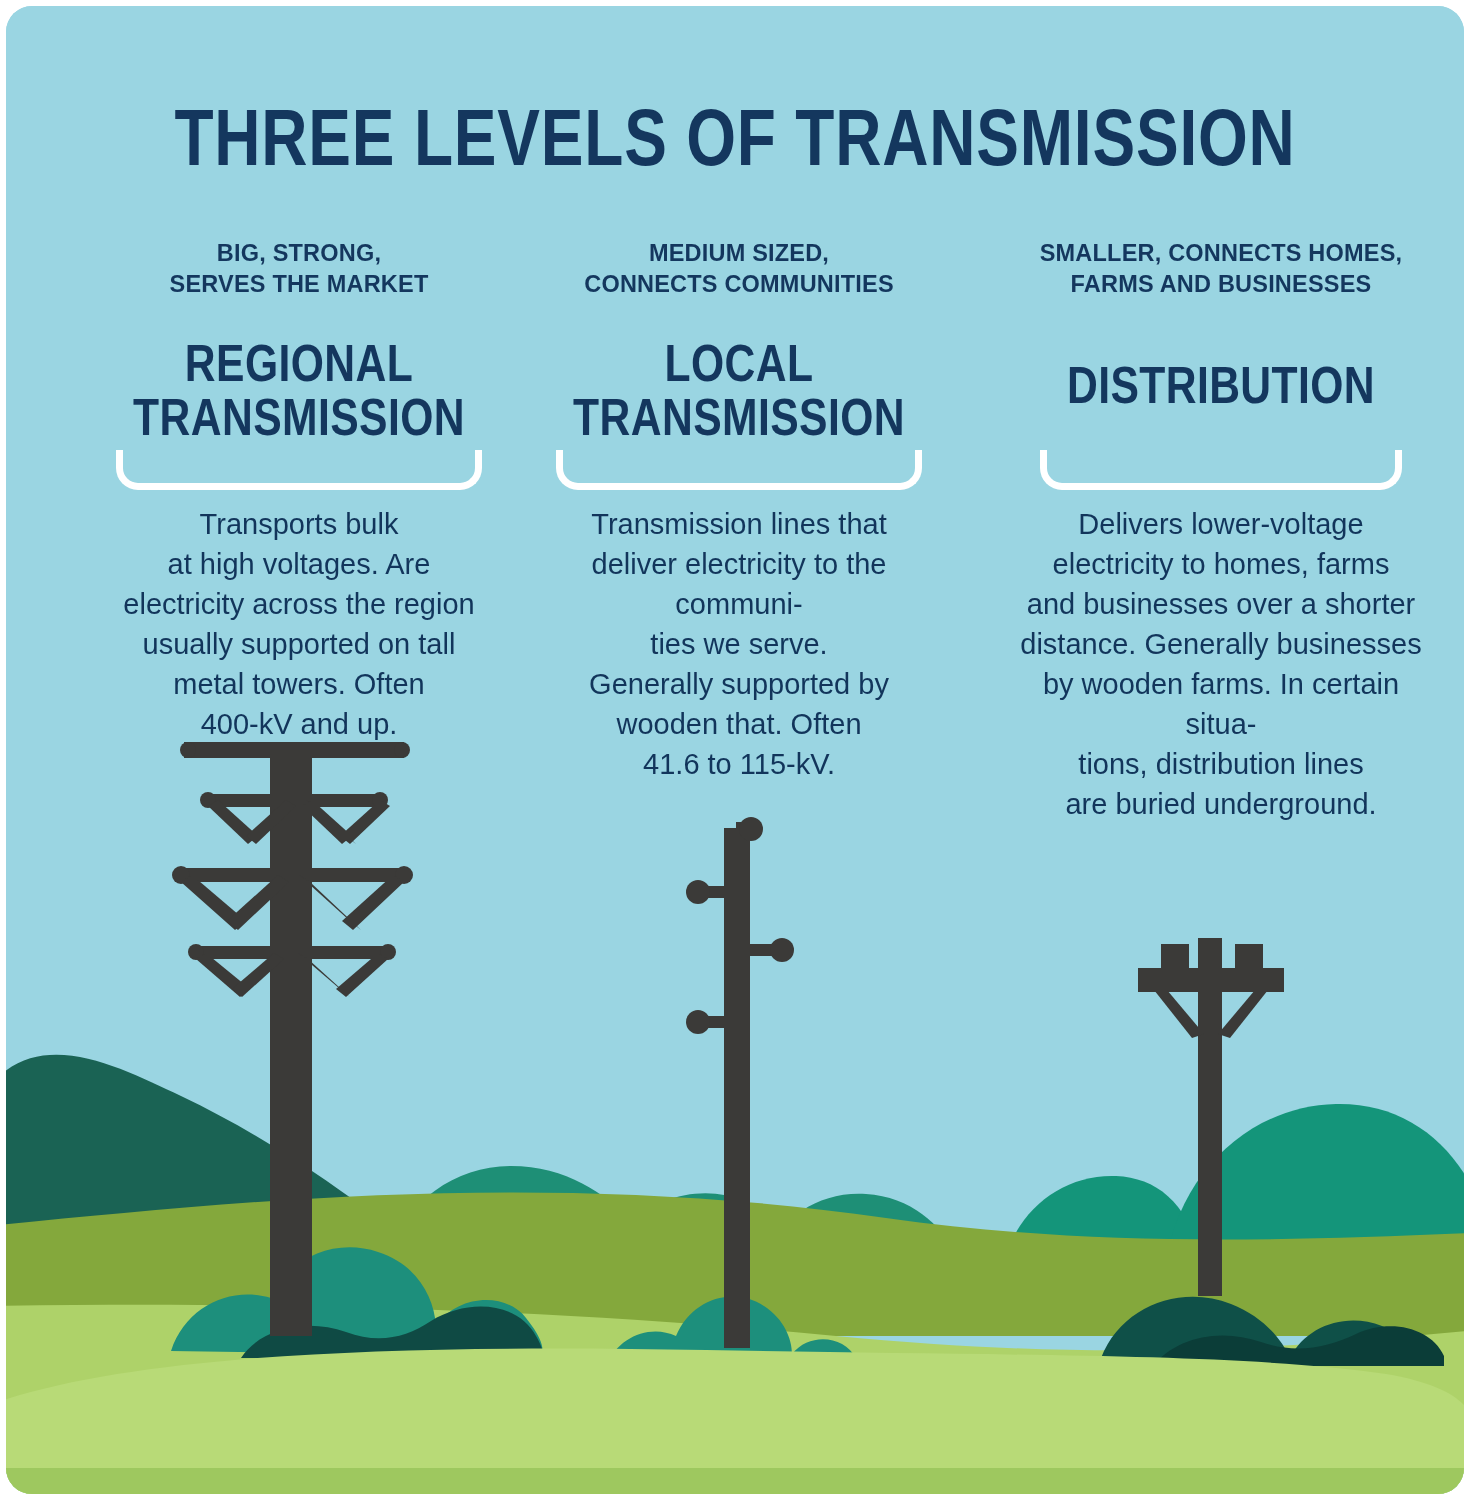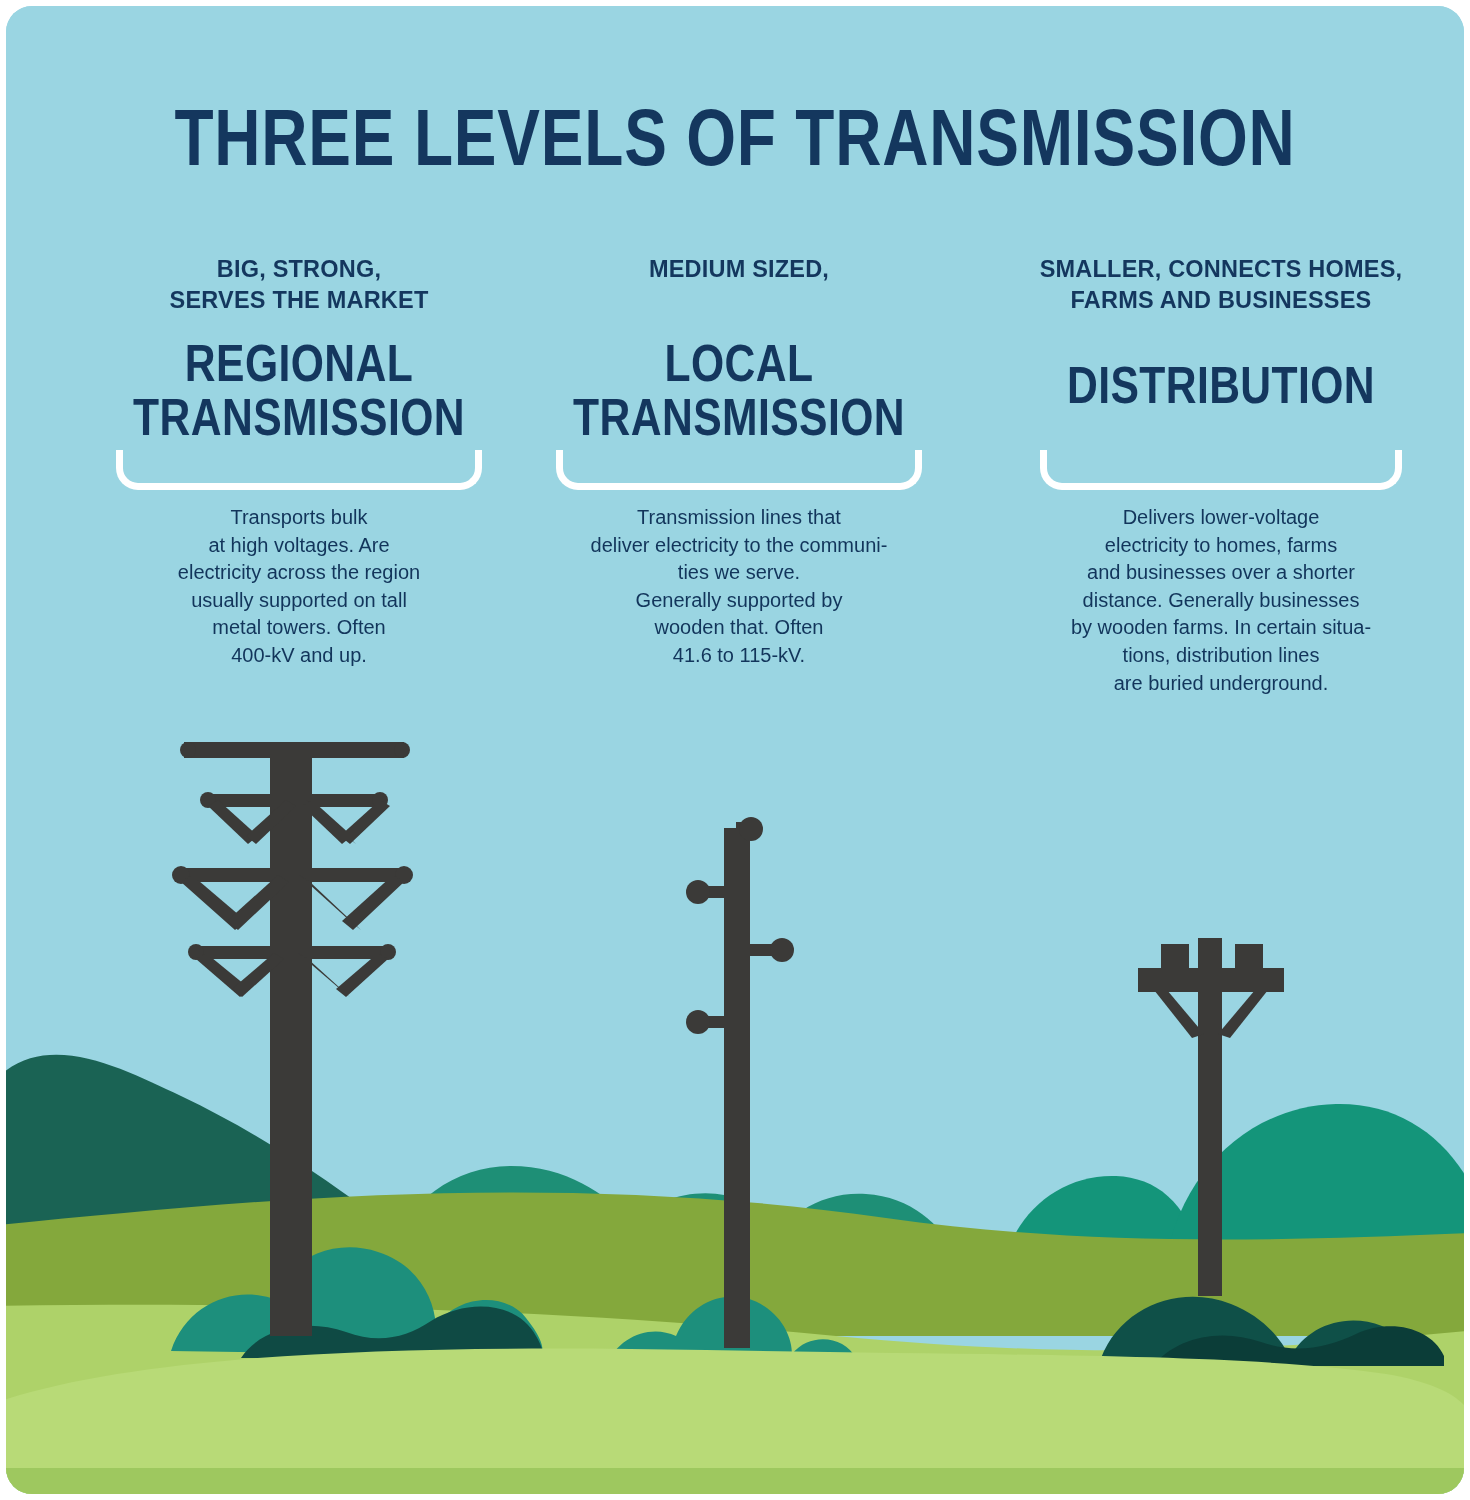--- a/index.html
+++ b/index.html
@@ -73,21 +73,21 @@
     top: 0;
     text-align: center;
     color: #14375e;
   }
   .col-0 { left: 88px;  width: 410px; }
   .col-1 { left: 528px; width: 410px; }
   .col-2 { left: 1010px; width: 410px; }
 
   .kicker {
     position: absolute;
-    top: 248px;
+    top: 232px;
     left: 0;
     width: 100%;
     font-size: 23.5px;
     font-weight: bold;
     line-height: 1.32;
     letter-spacing: 0.2px;
     text-transform: uppercase;
   }
 
   .heading {
@@ -118,21 +118,21 @@
     border-radius: 0 0 22px 22px;
     box-sizing: border-box;
   }
   .col-2 .bracket { left: 24px; width: 362px; }
 
   .body-copy {
     position: absolute;
     top: 498px;
     left: 0;
     width: 100%;
-    font-size: 20px;
+    font-size: 29px;
     line-height: 1.38;
     color: #12355b;
   }
 
   .line { display: block; }
 
   
   .poles {
     position: absolute;
     left: 0;
@@ -302,20 +302,21 @@
           <span class="line">electricity across the region</span>
           <span class="line">usually supported on tall</span>
           <span class="line">metal towers. Often</span>
           <span class="line">400-kV and up.</span>
         </div>
       </div>
 
       <div class="col col-1">
         <div class="kicker">
           <span class="line">MEDIUM SIZED,</span>
+          <span class="line">CONNECTS COMMUNITIES</span>
         </div>
         <div class="heading">
           <span class="line">LOCAL</span>
           <span class="line">TRANSMISSION</span>
         </div>
         <div class="bracket"></div>
         <div class="body-copy">
           <span class="line">Transmission lines that</span>
           <span class="line">deliver electricity to the communi-</span>
           <span class="line">ties we serve.</span>

